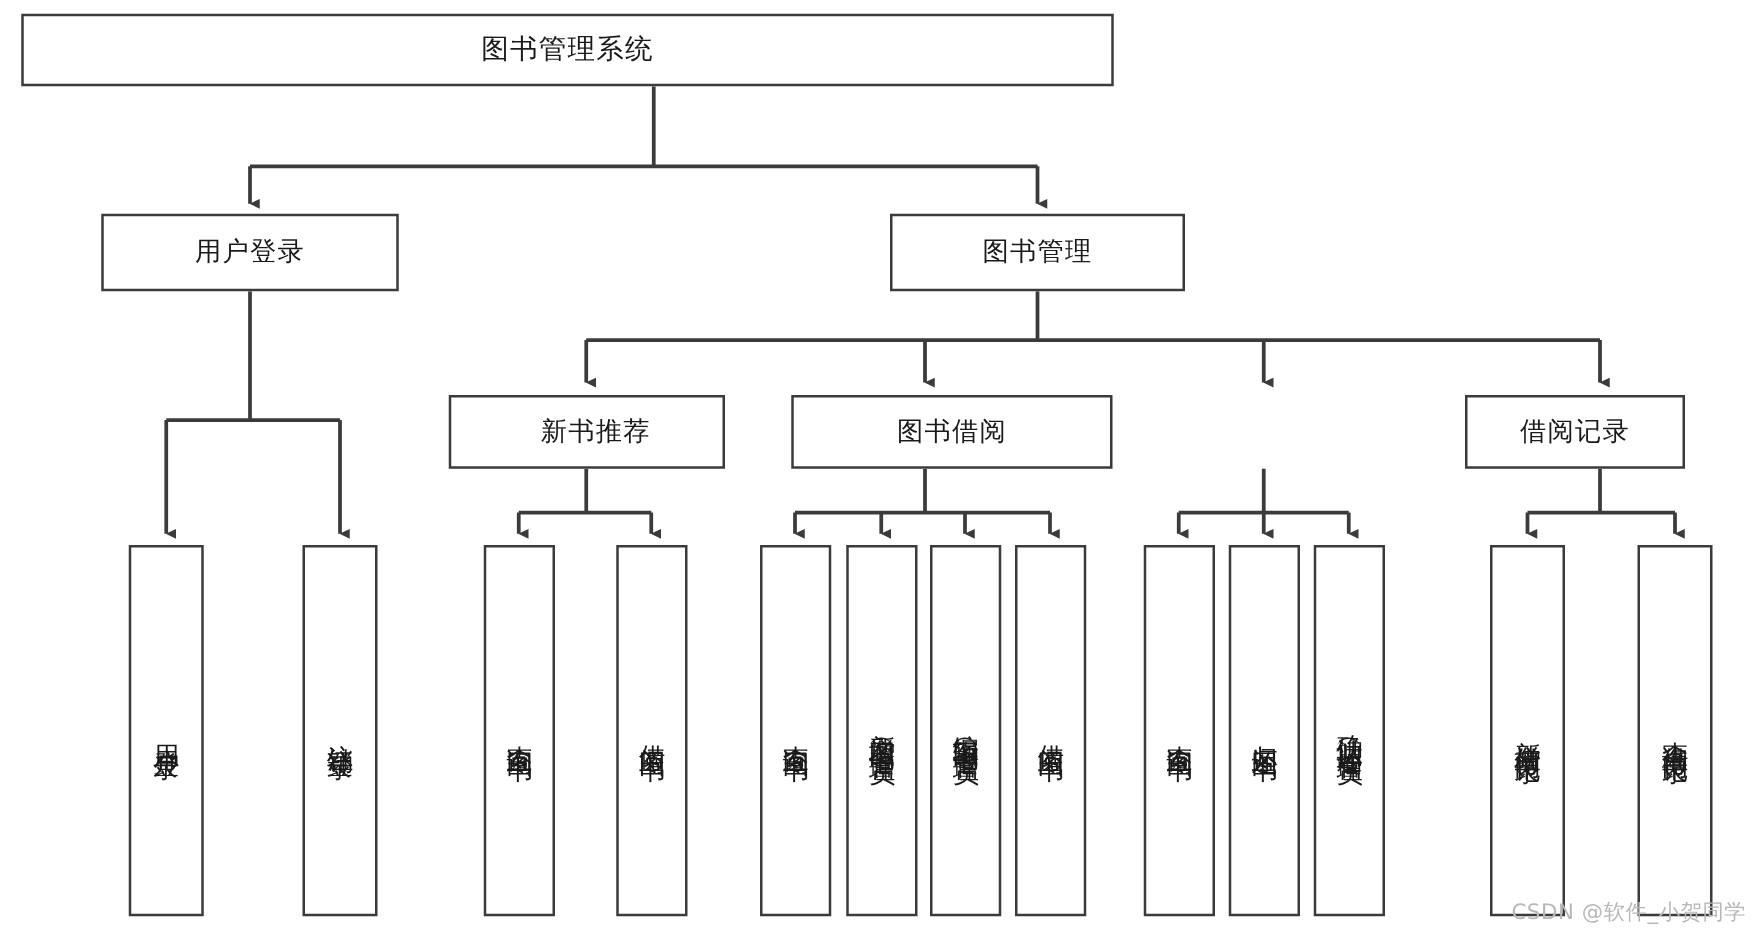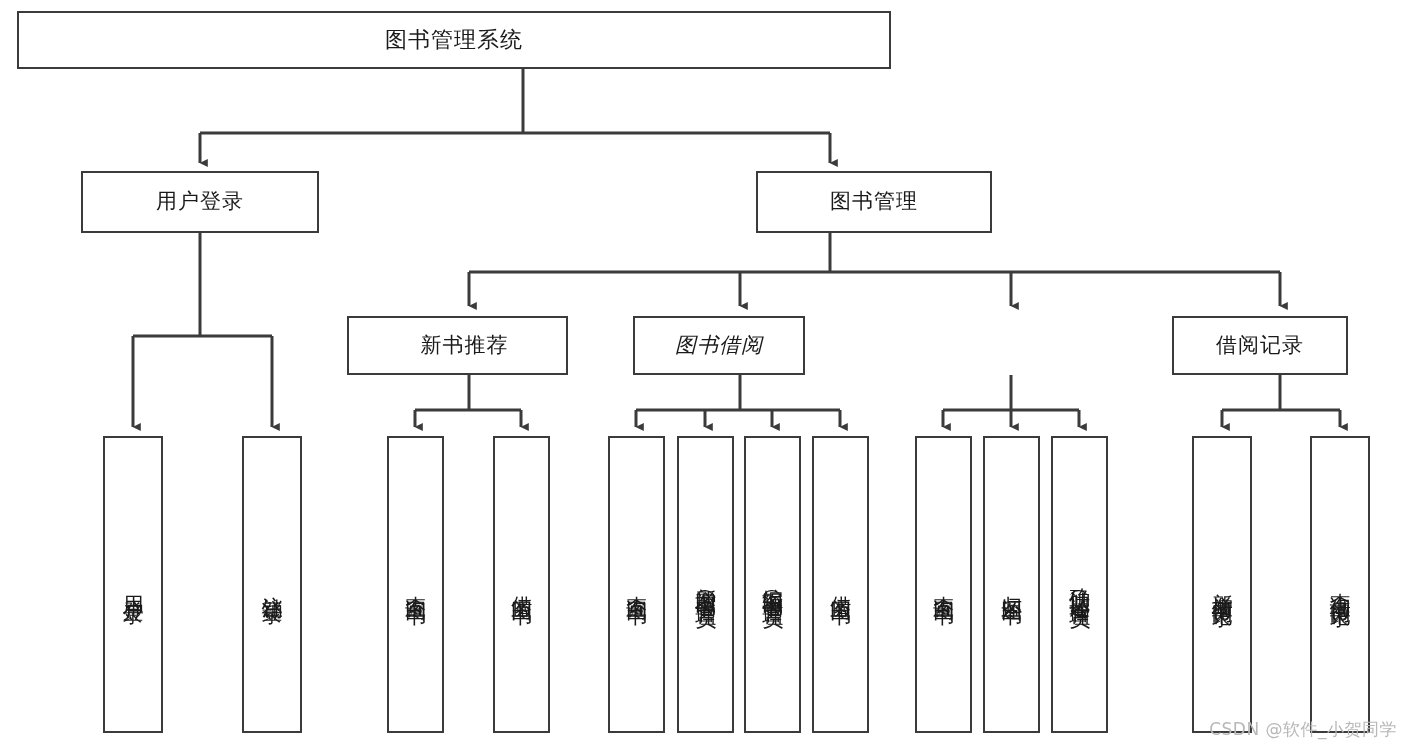--- a/index.html
+++ b/index.html
@@ -125,28 +125,28 @@
     </g>
   </svg>
 
   <div class="node horiz root" style="left:17px; top:11px; width:874px; height:58px;">
     <span>图书管理系统</span>
   </div>
 
   <div class="node horiz" style="left:81px; top:171px; width:238px; height:62px;">
     <span>用户登录</span>
   </div>
-  <div class="node horiz" style="left:756px; top:171px; width:236px; height:62px;">
+  <div class="node horiz" style="left:712px; top:171px; width:236px; height:62px;">
     <span>图书管理</span>
   </div>
 
-  <div class="node horiz" style="left:347px; top:316px; width:221px; height:59px;padding-left:14px;">
+  <div class="node horiz" style="left:359px; top:316px; width:221px; height:59px;padding-left:14px;">
     <span>新书推荐</span>
   </div>
-  <div class="node horiz" style="left:633px; top:316px; width:172px; height:59px;font-style:italic;">
+  <div class="node horiz" style="left:633px; top:316px; width:257px; height:59px;">
     <span>图书借阅</span>
   </div>
   <div class="node horiz" style="left:1172px; top:316px; width:176px; height:59px;">
     <span>借阅记录</span>
   </div>
 
   <div class="node vert" style="left:103px; top:436px; width:60px; height:297px;">
     <span class="vlabel">用户登录</span>
   </div>
   <div class="node vert" style="left:242px; top:436px; width:60px; height:297px;">

